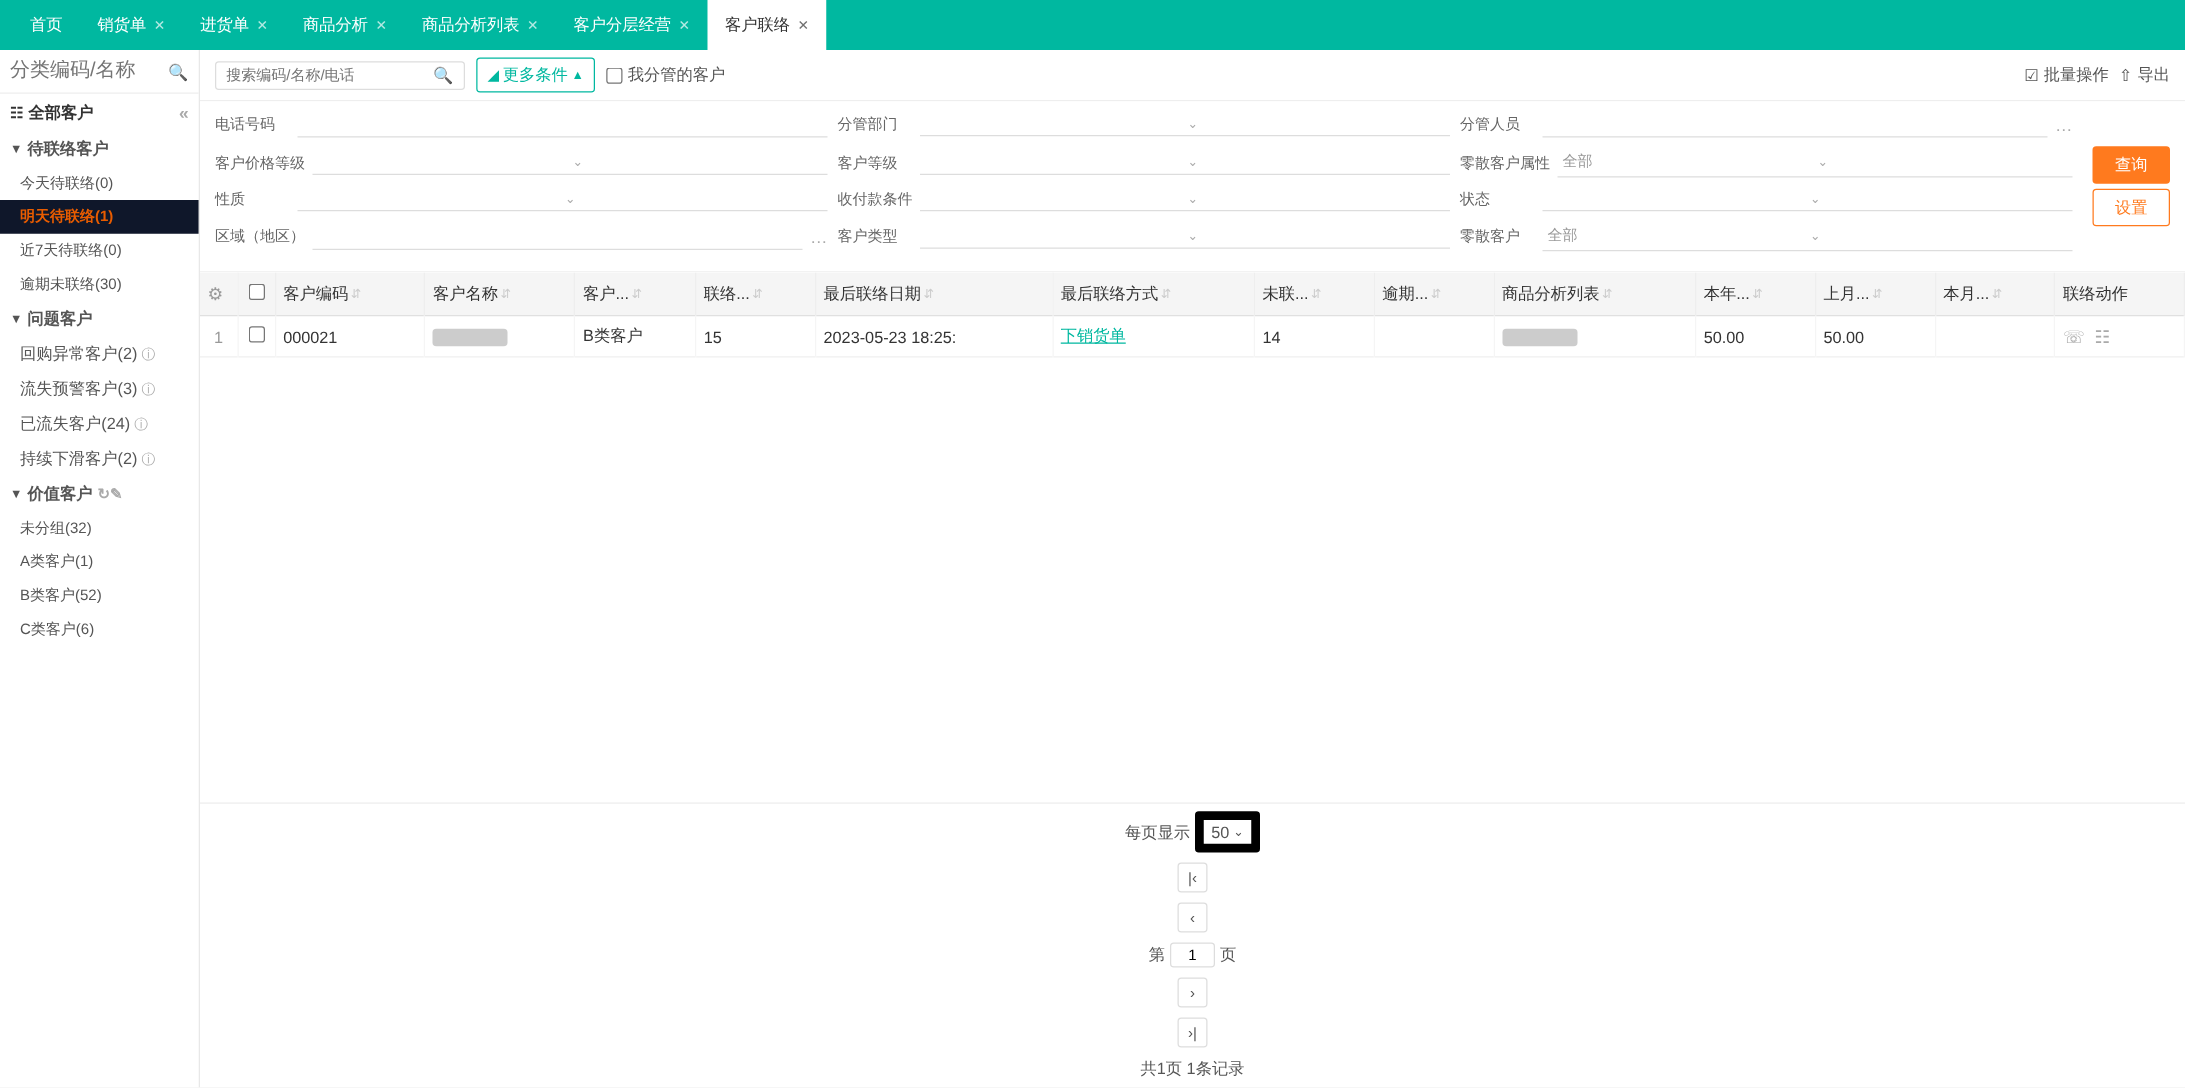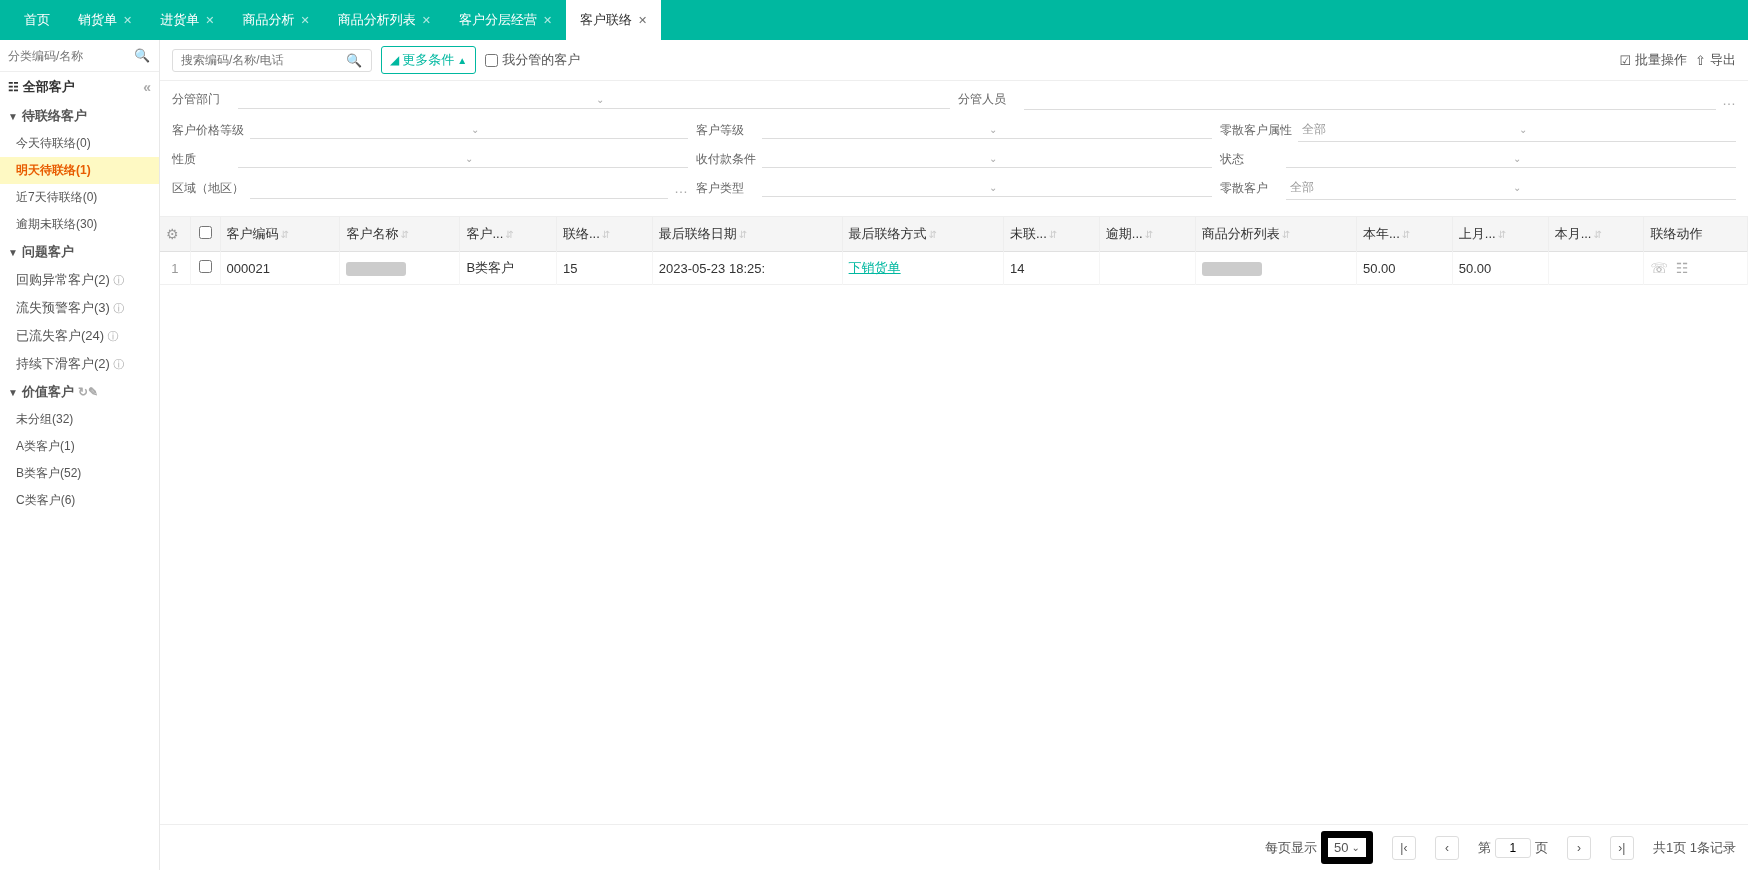--- a/index.html
+++ b/index.html
@@ -48,21 +48,21 @@
     .sidebar-search {
       display: flex;
       align-items: center;
       padding: 8px 8px;
       border-bottom: 1px solid #eee;
       gap: 4px;
     }
     .sidebar-search input {
       border: none;
       outline: none;
-      font-size: 12px;
+      font-size: 16px;
       color: #3b82f6;
       width: 100%;
       background: transparent;
     }
     .sidebar-section-title {
       display: flex;
       align-items: center;
       padding: 6px 8px;
       font-weight: bold;
       color: #333;
@@ -80,21 +80,21 @@
       cursor: pointer;
     }
     .sidebar-group-label .arrow { margin-right: 4px; font-size: 10px; }
     .sidebar-item {
       padding: 5px 8px 5px 16px;
       color: #555;
       font-size: 12px;
       cursor: pointer;
       white-space: nowrap;
     }
-    .sidebar-item.active { background: #fef9c3; color: #e85c00; font-weight: bold; }
+    .sidebar-item.active { background: #0f172a; color: #e85c00; font-weight: bold; }
 
     
     .content-area {
       flex: 1;
       display: flex;
       flex-direction: column;
       overflow: hidden;
     }
 
     
@@ -271,23 +271,24 @@
     .row-num { color: #999; text-align: center; }
 
     
     .pagination-bar {
       background: #fff;
       border-top: 1px solid #eee;
       padding: 6px 12px;
       display: flex;
       align-items: center;
       justify-content: flex-end;
-      gap: 19px;
+      gap: 8px;
       font-size: 12px;
       color: #555;
+      flex-direction: column;
     }
     .page-size-select {
       display: flex;
       align-items: center;
       gap: 4px;
     }
     .page-size-box {
       border: 7px solid #000000;
       border-radius: 3px;
       padding: 2px 6px;
@@ -452,20 +453,24 @@
         </div>
       </div>
     </div>
 
     <div class="adv-filter">
       <div style="display:flex;gap:8px;">
         <div style="flex:1;">
 
           <div class="adv-filter-row">
             <div class="adv-filter-cell">
+              <span class="adv-filter-label">电话号码</span>
+              <input class="adv-filter-input" type="text" style="">
+            </div>
+            <div class="adv-filter-cell">
               <span class="adv-filter-label">分管部门</span>
               <div class="adv-filter-select">
                 <span></span>
                 <span class="arrow">⌄</span>
               </div>
             </div>
             <div class="adv-filter-cell">
               <span class="adv-filter-label">分管人员</span>
               <input class="adv-filter-input" type="text" style="">
               <span class="adv-filter-dots">…</span>
@@ -536,20 +541,24 @@
             <div class="adv-filter-cell">
               <span class="adv-filter-label">零散客户</span>
               <div class="adv-filter-select">
                 <span>全部</span>
                 <span class="arrow">⌄</span>
               </div>
             </div>
           </div>
         </div>
 
+        <div class="action-btns-right">
+          <button class="query-btn">查询</button>
+          <button class="setting-btn">设置</button>
+        </div>
       </div>
     </div>
 
     <div class="table-wrap">
       <table>
         <thead>
           <tr>
             <th style="width:30px;">
               <span class="gear-icon">⚙</span>
             </th>

